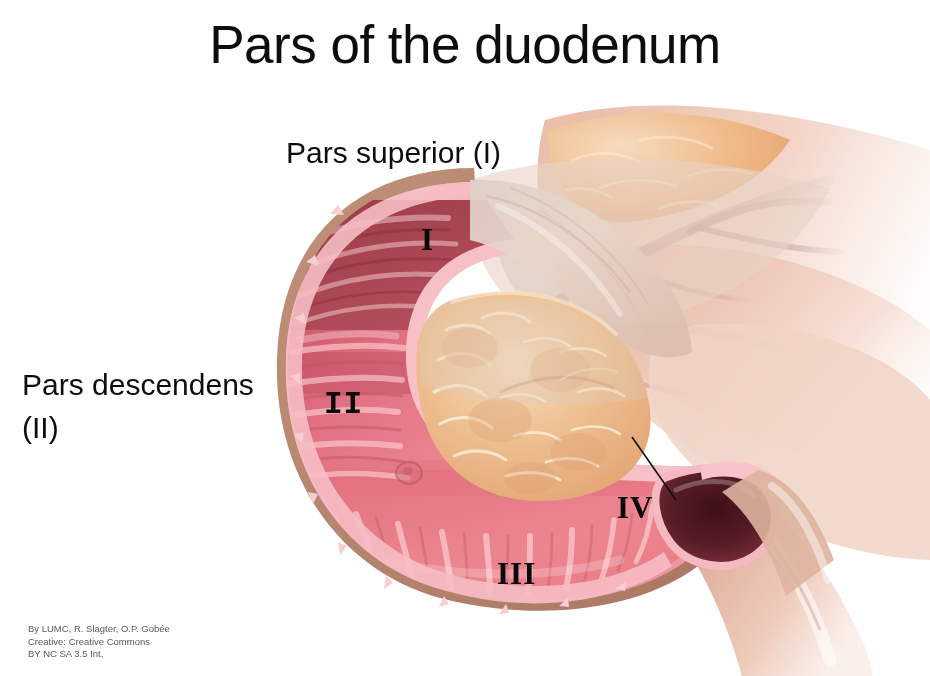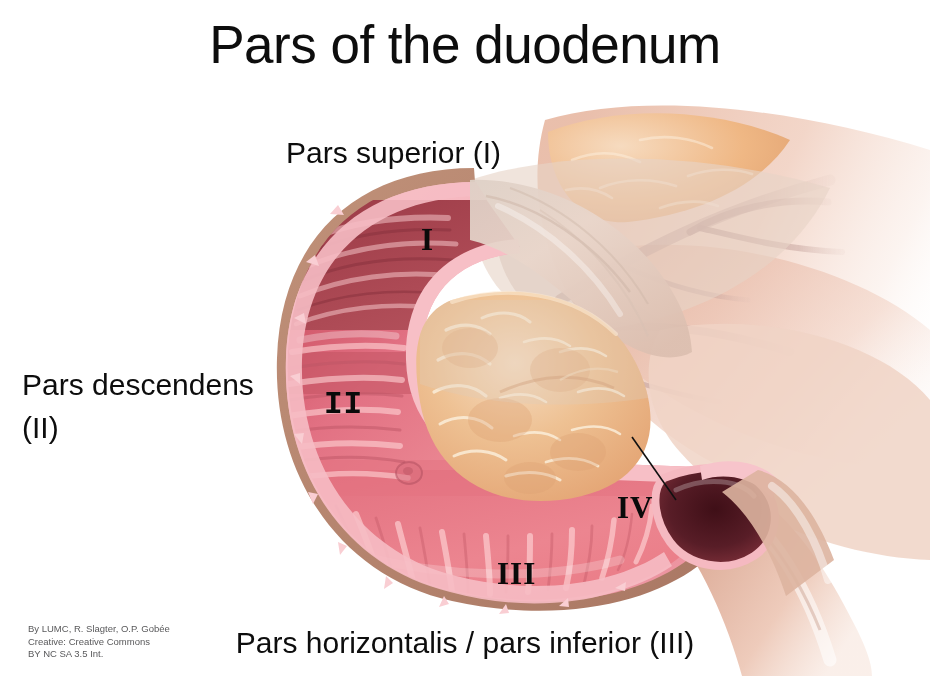--- a/index.html
+++ b/index.html
@@ -415,21 +415,20 @@
     <line x1="632" y1="437" x2="676" y2="500" stroke="#111111" stroke-width="1.6"></line>
   </svg>
 
   <div class="txt" id="title">Pars of the duodenum</div>
 
   <div class="txt" id="label-superior">Pars superior (I)</div>
 
   <div class="txt" id="label-descendens">Pars descendens (II)</div>
 
 
-  <div class="txt" id="label-horizontalis">Pars horizontalis / pars inferior (III)</div>
 
   <div class="marker" id="marker-i">I</div>
   <div class="marker" id="marker-ii">II</div>
   <div class="marker" id="marker-iii">III</div>
   <div class="marker" id="marker-iv">IV</div>
 
   <div class="txt" id="credit">
     <div>By LUMC, R. Slagter, O.P. Gobée</div>
     <div>Creative: Creative Commons</div>
     <div>BY NC SA 3.5 Int.</div>

